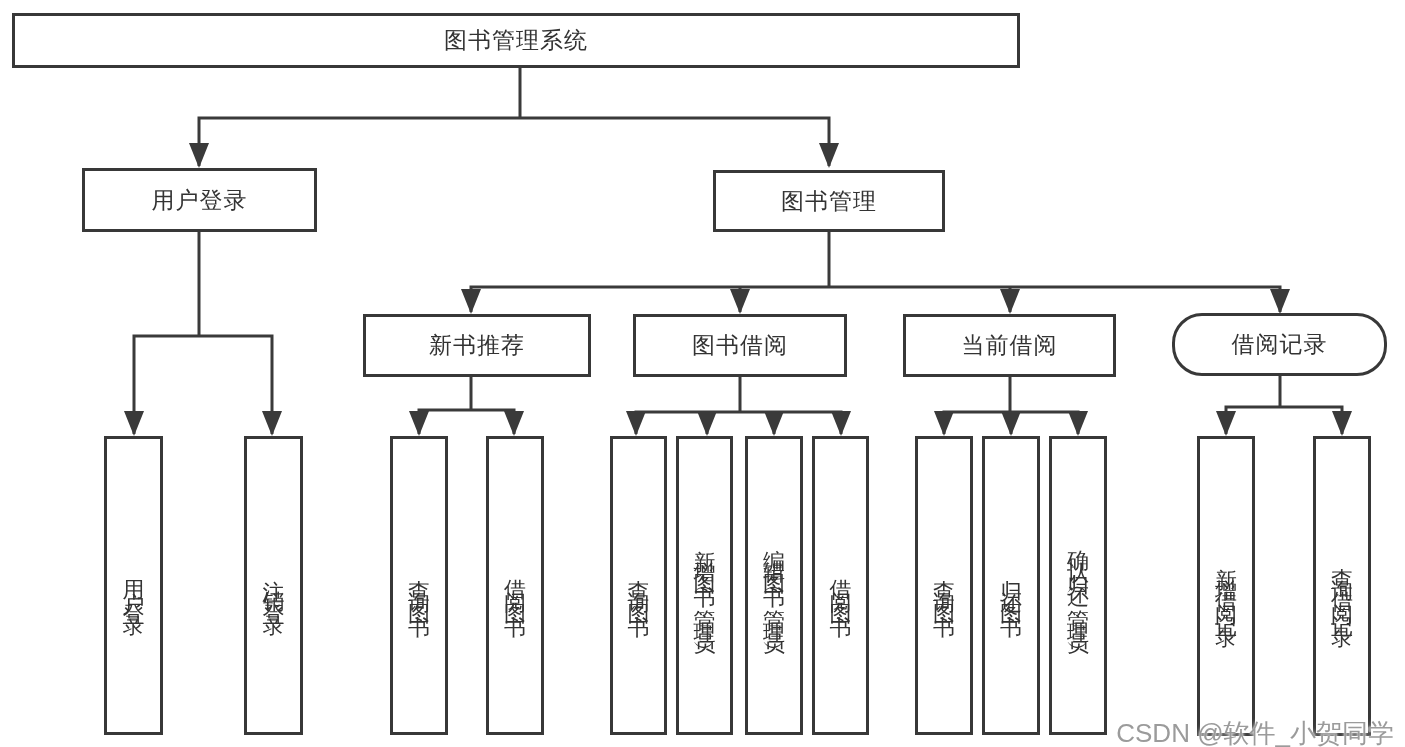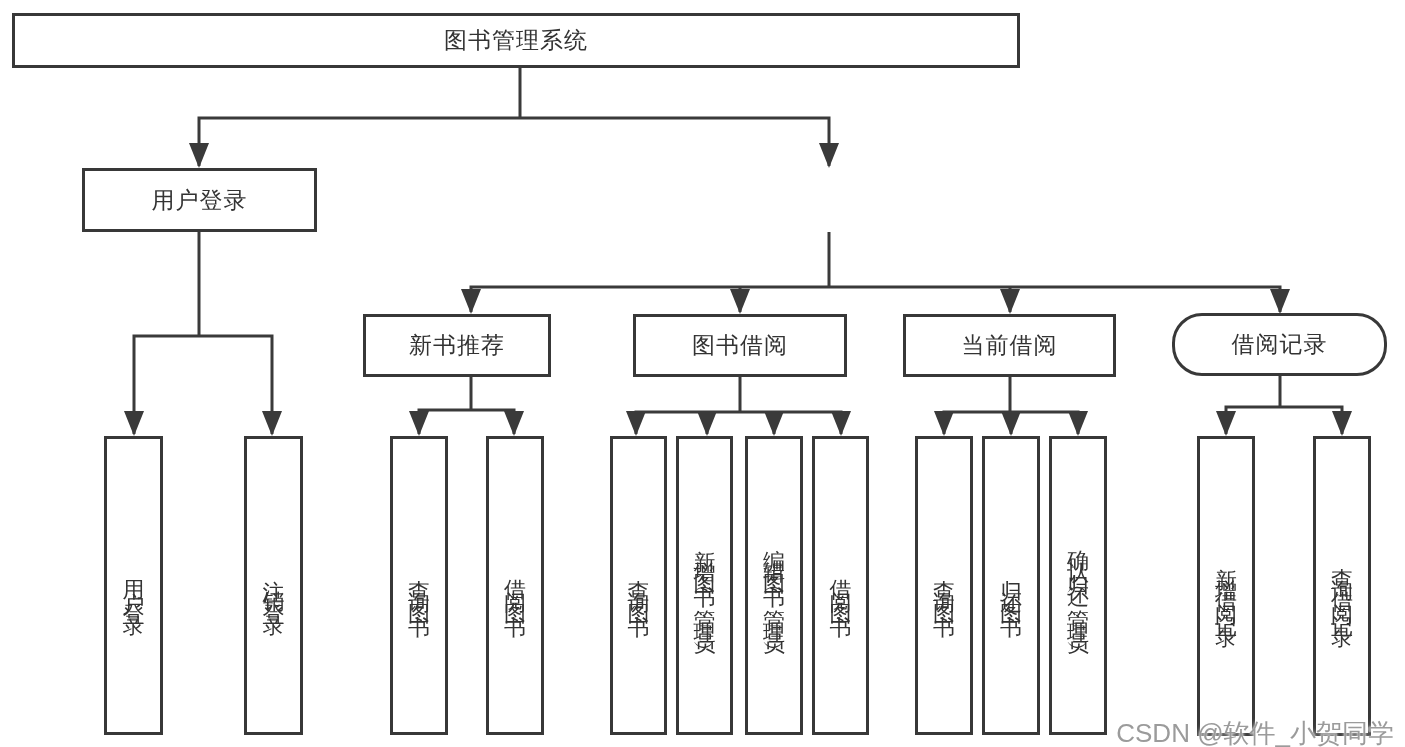--- a/index.html
+++ b/index.html
@@ -117,22 +117,25 @@
     </g>
   </svg>
 
   <div class="box" style="left:12px; top:13px; width:1008px; height:55px;">
     <span class="h-label">图书管理系统</span>
   </div>
 
   <div class="box" style="left:82px; top:168px; width:235px; height:64px;">
     <span class="h-label">用户登录</span>
   </div>
+  <div class="box" style="left:713px; top:170px; width:232px; height:62px;">
+    <span class="h-label">图书管理</span>
+  </div>
 
-  <div class="box" style="left:363px; top:314px; width:188px; height:63px;">
+  <div class="box" style="left:363px; top:314px; width:228px; height:63px;">
     <span class="h-label">新书推荐</span>
   </div>
   <div class="box" style="left:903px; top:314px; width:213px; height:63px;">
     <span class="h-label">当前借阅</span>
   </div>
   <div class="box" style="left:633px; top:314px; width:214px; height:63px;">
     <span class="h-label">图书借阅</span>
   </div>
   <div class="box" style="left:1172px; top:313px; width:215px; height:63px;border-radius:30px;">
     <span class="h-label">借阅记录</span>

